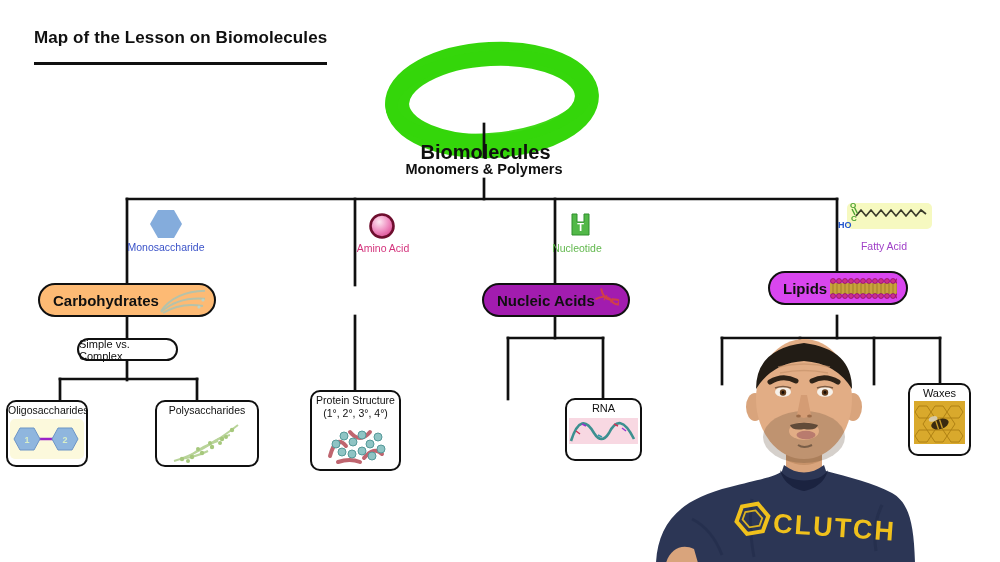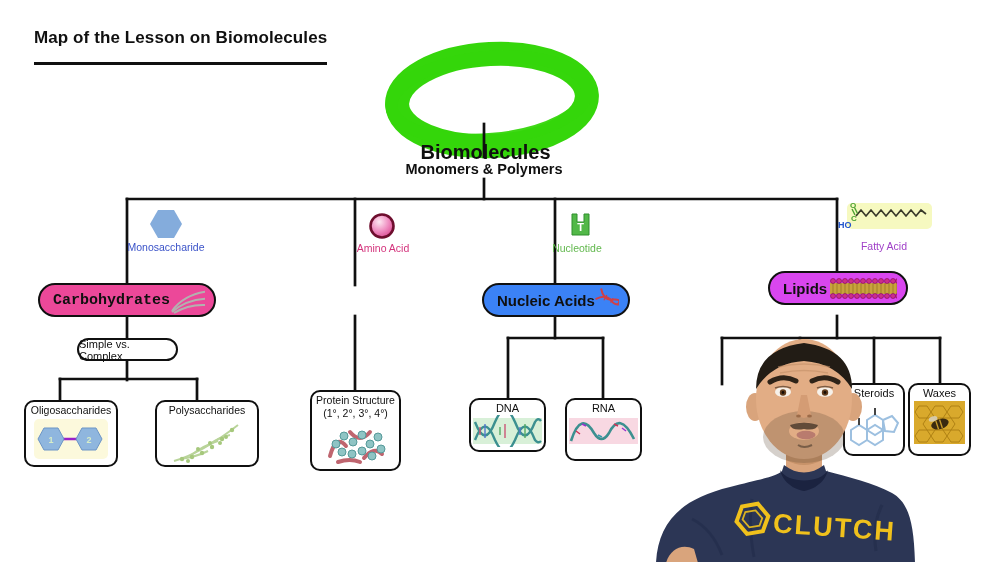--- a/index.html
+++ b/index.html
@@ -11,23 +11,23 @@
   .biomol{position:absolute;left:393px;top:97px;width:185px;text-align:center;
           font-size:20px;font-weight:bold;margin-top:44px;}
   .monpoly{position:absolute;left:384px;top:161px;width:200px;text-align:center;
           font-size:14.5px;font-weight:bold;}
   svg.connectors{position:absolute;left:0;top:0;}
   svg.ring{position:absolute;left:378px;top:38px;}
   .pill{position:absolute;display:flex;align-items:center;justify-content:space-between;
         border:2.5px solid #101010;border-radius:17px;box-sizing:border-box;
         padding:0 9px 0 13px;height:34px;}
   .pill .lbl{font-weight:bold;font-size:15px;white-space:nowrap;}
-  .pill-carb{left:38px;top:283px;width:178px;background:#ec4899;font-family:Liberation Mono, monospace;}
+  .pill-carb{left:38px;top:283px;width:178px;background:#fdba74;}
   .pill-prot{left:296px;top:283px;width:118px;background:#f7d8e1;}
-  .pill-nuc{left:482px;top:283px;width:148px;background:#3b82f6;text-align:right;}
+  .pill-nuc{left:482px;top:283px;width:148px;background:#a21caf;text-align:right;}
   .pill-lip{left:768px;top:271px;width:140px;background:#d946ef;}
   .oval{position:absolute;left:77px;top:338px;width:101px;height:23px;background:#fff;
         border:2px solid #101010;border-radius:12px;box-sizing:border-box;
         display:flex;align-items:center;justify-content:center;font-size:11px;}
   .subbox{position:absolute;background:#fff;border:2.5px solid #101010;border-radius:10px;
         box-sizing:border-box;text-align:center;overflow:hidden;}
   .subbox .lbl{font-size:10.5px;line-height:13px;margin-top:2px;white-space:nowrap;}
   .monolabel{position:absolute;font-size:10.5px;text-align:center;width:100px;}
   .lab-mono{left:116px;top:241px;color:#3a52c8;}
   .lab-amino{left:333px;top:242px;color:#d4337c;}
@@ -173,21 +173,21 @@
           <circle cx="66" cy="21" r="2.5"></circle>
           <circle cx="71" cy="21" r="2.5"></circle>
       </g>
     </svg>
   </div>
 
   <div class="oval">
     <span>Simple vs. Complex</span>
   </div>
 
-  <div class="subbox" style="left:24px;top:400px;width:94px;height:67px">
+  <div class="subbox" style="left:6px;top:400px;width:82px;height:67px">
     <div class="lbl">Oligosaccharides</div>
     <svg width="78" height="44">
       <rect x="2" y="2" width="74" height="40" rx="5" fill="#fcf9dc"></rect>
       <line x1="31" y1="22" x2="45" y2="22" stroke="#9a22c8" stroke-width="2.6"></line>
       <polygon points="12,11 26,11 32,22 26,33 12,33 6,22" fill="#8fb6de" stroke="#6d95c6"></polygon>
       <polygon points="50,11 64,11 70,22 64,33 50,33 44,22" fill="#8fb6de" stroke="#6d95c6"></polygon>
       <text x="19" y="26" font-size="9" font-weight="bold" fill="#d8eec8" text-anchor="middle">1</text>
       <text x="57" y="26" font-size="9" font-weight="bold" fill="#d8eec8" text-anchor="middle">2</text>
     </svg>
   </div>
@@ -236,68 +236,37 @@
           <circle cx="58" cy="17" r="4"></circle>
         <circle cx="22" cy="32" r="4"></circle>
           <circle cx="32" cy="34" r="4"></circle>
           <circle cx="42" cy="31" r="4"></circle>
         <circle cx="52" cy="36" r="4"></circle>
           <circle cx="61" cy="29" r="4"></circle>
       </g>
     </svg>
   </div>
 
-  <div class="subbox" style="left:469px;top:398px;width:77px;height:54px">
-    <div class="lbl" style="font-size:11px">DNA</div>
-    <svg width="71" height="32">
-      <rect x="1" y="3" width="69" height="26" fill="#d8f0d8"></rect>
-      <g fill="none" stroke="#3c9090" stroke-width="2.4">
-        <path d="M3,7 C10,25 16,25 23,7 C30,-9 36,-9 43,7 C50,25 56,25 63,7 Q66,2 69,6"></path>
-        <path d="M3,25 C10,7 16,7 23,25 C30,40 36,40 43,25 C50,7 56,7 63,25 Q66,29 69,26"></path>
-      </g>
-      <g stroke-width="1.4">
-        <path d="M8,12 V20" stroke="#cc5577"></path>
-          <path d="M13,9 V23" stroke="#5577cc"></path>
-        <path d="M28,12 V20" stroke="#55aa66"></path>
-          <path d="M33,9 V23" stroke="#cc5577"></path>
-        <path d="M48,12 V20" stroke="#5577cc"></path>
-          <path d="M53,9 V23" stroke="#55aa66"></path>
-      </g>
-    </svg>
-  </div>
 
   <div class="subbox" style="left:565px;top:398px;width:77px;height:63px">
     <div class="lbl" style="font-size:11px">RNA</div>
     <svg width="71" height="32">
       <rect x="1" y="3" width="69" height="26" fill="#f8d8e2"></rect>
       <path d="M3,26 C10,4 18,4 26,18 C31,26 36,26 41,18 C48,4 56,4 66,24" fill="none" stroke="#3c9090" stroke-width="2.6"></path>
       <g stroke-width="1.4">
         <path d="M8,16 l4,3" stroke="#cc3355"></path>
           <path d="M14,9 l4,2" stroke="#9933cc"></path>
         <path d="M30,20 l4,2" stroke="#3399aa"></path>
           <path d="M46,9 l4,2" stroke="#cc3355"></path>
         <path d="M54,13 l4,3" stroke="#9933cc"></path>
       </g>
     </svg>
   </div>
 
 
-  <div class="subbox" style="left:843px;top:383px;width:62px;height:73px">
-    <div class="lbl" style="font-size:11px">Steroids</div>
-    <svg width="56" height="50">
-      <g fill="none" stroke="#9dc0e0" stroke-width="2">
-        <polygon points="5,30 13,25 21,30 21,40 13,45 5,40"></polygon>
-        <polygon points="21,30 29,25 37,30 37,40 29,45 21,40"></polygon>
-        <polygon points="21,20 29,15 37,20 37,30 29,35 21,30"></polygon>
-        <polygon points="37,20 46,16 52,23 48,32 39,31"></polygon>
-      </g>
-      <line x1="29" y1="15" x2="29" y2="8" stroke="#444444" stroke-width="2"></line>
-      <line x1="13" y1="25" x2="13" y2="18" stroke="#444444" stroke-width="2"></line>
-    </svg>
-  </div>
 
   <div class="subbox" style="left:908px;top:383px;width:63px;height:73px">
     <div class="lbl" style="font-size:11px">Waxes</div>
     <svg width="53" height="46">
       <rect x="1" y="1" width="51" height="43" fill="#d9a92c"></rect>
       <g fill="none" stroke="#a87b10" stroke-width="1" opacity="0.85">
         <polygon points="6,6 14,6 18,12 14,18 6,18 2,12"></polygon>
         <polygon points="22,6 30,6 34,12 30,18 22,18 18,12"></polygon>
         <polygon points="38,6 46,6 50,12 46,18 38,18 34,12"></polygon>
         <polygon points="14,18 22,18 26,24 22,30 14,30 10,24"></polygon>

